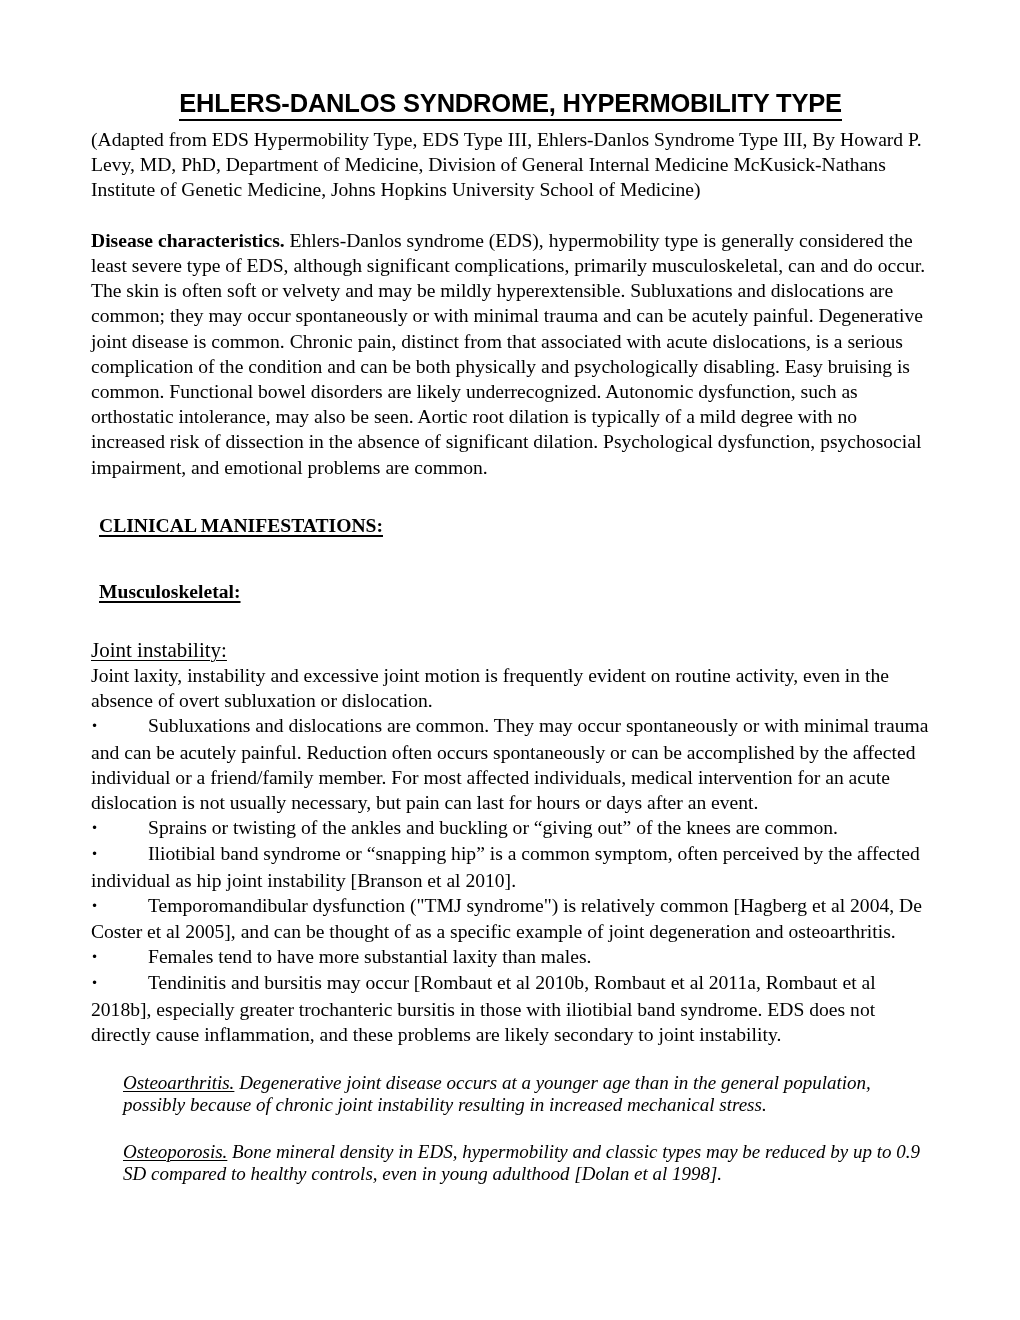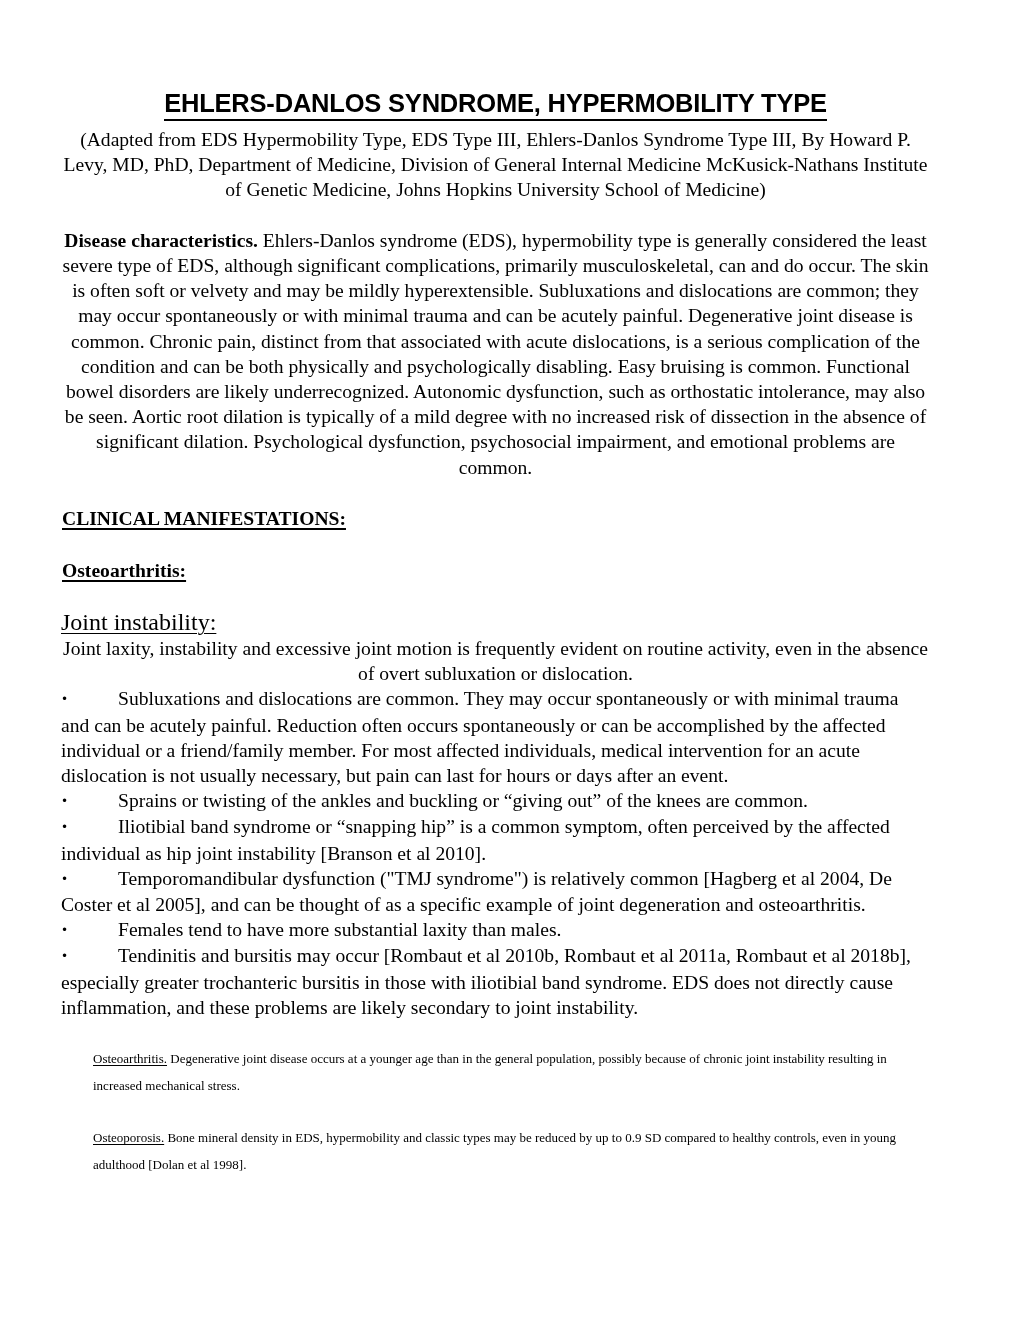--- a/index.html
+++ b/index.html
@@ -13,21 +13,21 @@
     height: 1320px;
     font-family: "Liberation Serif", "DejaVu Serif", serif;
     color: #000000;
     -webkit-font-smoothing: antialiased;
   }
   .page {
     position: relative;
     width: 1020px;
     height: 1320px;
     box-sizing: border-box;
-    padding: 88px 90px 0 61px;
+    padding: 88px 90px 0 91px;
     background: #ffffff;
     overflow: hidden;
   }
 
   
   .doc-title {
     font-family: "Liberation Sans", "DejaVu Sans", sans-serif;
     font-weight: bold;
     font-size: 25.5px;
     line-height: 30px;
@@ -39,21 +39,21 @@
   .doc-title .ul {
     display: inline-block;
     border-bottom: 2.5px solid #000;
     padding-bottom: 1px;
   }
 
   
   .para {
     font-size: 19.6px;
     line-height: 25.2px;
-    text-align: center;
+    text-align: left;
     margin: 0;
     hyphens: none;
   }
   .spacer {
     height: 25.2px;
     line-height: 25.2px;
     font-size: 19.6px;
   }
   .bold { font-weight: bold; }
   .uline {
@@ -61,25 +61,25 @@
     text-underline-offset: 2px;
     text-decoration-thickness: 1.4px;
   }
   .heading {
     font-size: 19.6px;
     line-height: 25.2px;
     font-weight: bold;
     text-decoration: underline;
     text-underline-offset: 2.5px;
     text-decoration-thickness: 1.6px;
-    margin: 1px;
+    margin: 8px;
     display: inline-block;
   }
   .subheading {
-    font-size: 24px;
+    font-size: 21px;
     line-height: 25.2px;
     font-weight: normal;
     text-decoration: underline;
     text-underline-offset: 2.5px;
     text-decoration-thickness: 1.2px;
     margin: 0;
     display: inline-block;
   }
   .heading-line, .subheading-line {
     font-size: 19.6px;
@@ -96,23 +96,24 @@
   .bullet .dot {
     display: inline-block;
     width: 57px;
     font-family: "DejaVu Sans", sans-serif;
     font-size: 12px;
     vertical-align: 2px;
   }
 
   
   .indent-para {
-    font-size: 13px;
-    line-height: 27px;
+    font-size: 19px;
+    line-height: 22px;
     margin: 0 0 0 32px;
+    font-style: italic;
   }
 </style>
 </head>
 <body>
 
 <div class="page">
 
   <h1 class="doc-title"><span class="ul">EHLERS-DANLOS SYNDROME, HYPERMOBILITY TYPE</span></h1>
 
   <p class="para">(Adapted from EDS Hypermobility Type, EDS Type III, Ehlers-Danlos Syndrome Type III, By Howard P. Levy, MD, PhD, Department of Medicine, Division of General Internal Medicine McKusick-Nathans Institute of Genetic Medicine, Johns Hopkins University School of Medicine)</p>
@@ -120,21 +121,21 @@
   <div class="spacer">&nbsp;</div>
 
   <p class="para"><span class="bold">Disease characteristics.</span><span> Ehlers-Danlos syndrome (EDS), hypermobility type is generally considered the least severe type of EDS, although significant complications, primarily musculoskeletal, can and do occur. The skin is often soft or velvety and may be mildly hyperextensible. Subluxations and dislocations are common; they may occur spontaneously or with minimal trauma and can be acutely painful. Degenerative joint disease is common. Chronic pain, distinct from that associated with acute dislocations, is a serious complication of the condition and can be both physically and psychologically disabling. Easy bruising is common. Functional bowel disorders are likely underrecognized. Autonomic dysfunction, such as orthostatic intolerance, may also be seen. Aortic root dilation is typically of a mild degree with no increased risk of dissection in the absence of significant dilation. Psychological dysfunction, psychosocial impairment, and emotional problems are common.</span></p>
 
   <div class="spacer">&nbsp;</div>
 
   <div class="heading-line"><span class="heading">CLINICAL MANIFESTATIONS:</span></div>
 
   <div class="spacer">&nbsp;</div>
 
-  <div class="heading-line"><span class="heading">Osteoarthritis:</span></div>
+  <div class="heading-line"><span class="heading">Musculoskeletal:</span></div>
 
   <div class="spacer">&nbsp;</div>
 
   <div class="subheading-line"><span class="subheading">Joint instability:</span></div>
 
   <p class="para">Joint laxity, instability and excessive joint motion is frequently evident on routine activity, even in the absence of overt subluxation or dislocation.</p>
 
   <p class="bullet"><span class="dot">•</span><span>Subluxations and dislocations are common. They may occur spontaneously or with minimal trauma and can be acutely painful. Reduction often occurs spontaneously or can be accomplished by the affected individual or a friend/family member. For most affected individuals, medical intervention for an acute dislocation is not usually necessary, but pain can last for hours or days after an event.</span></p>
 
 

